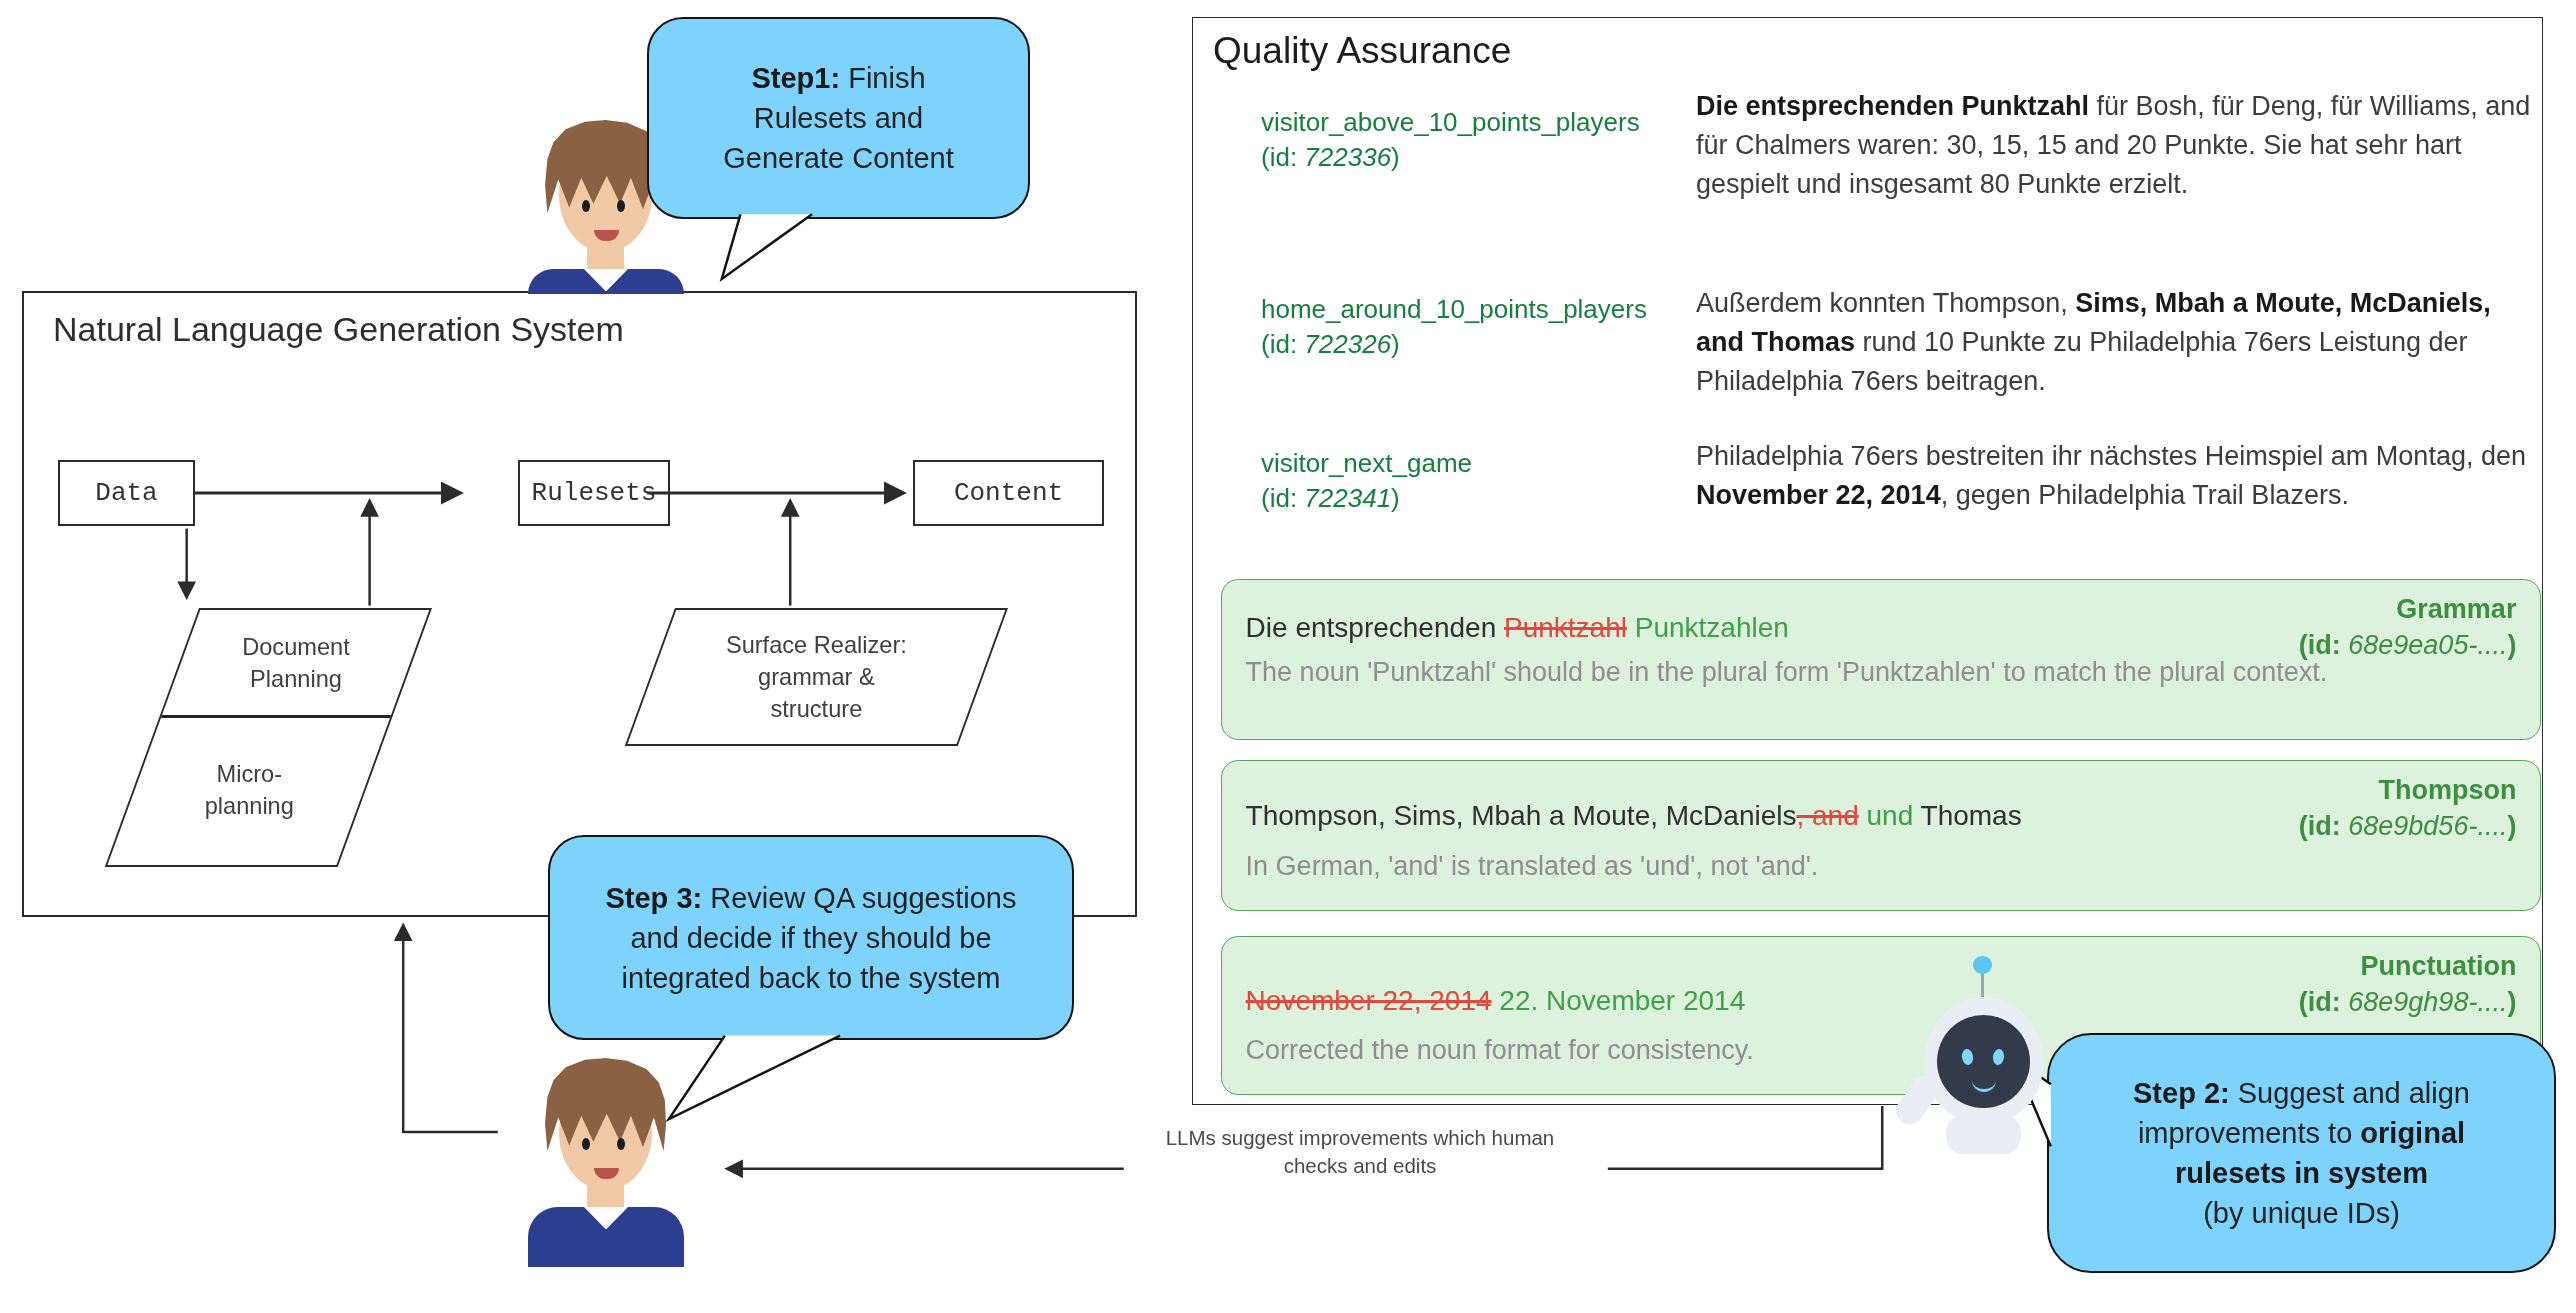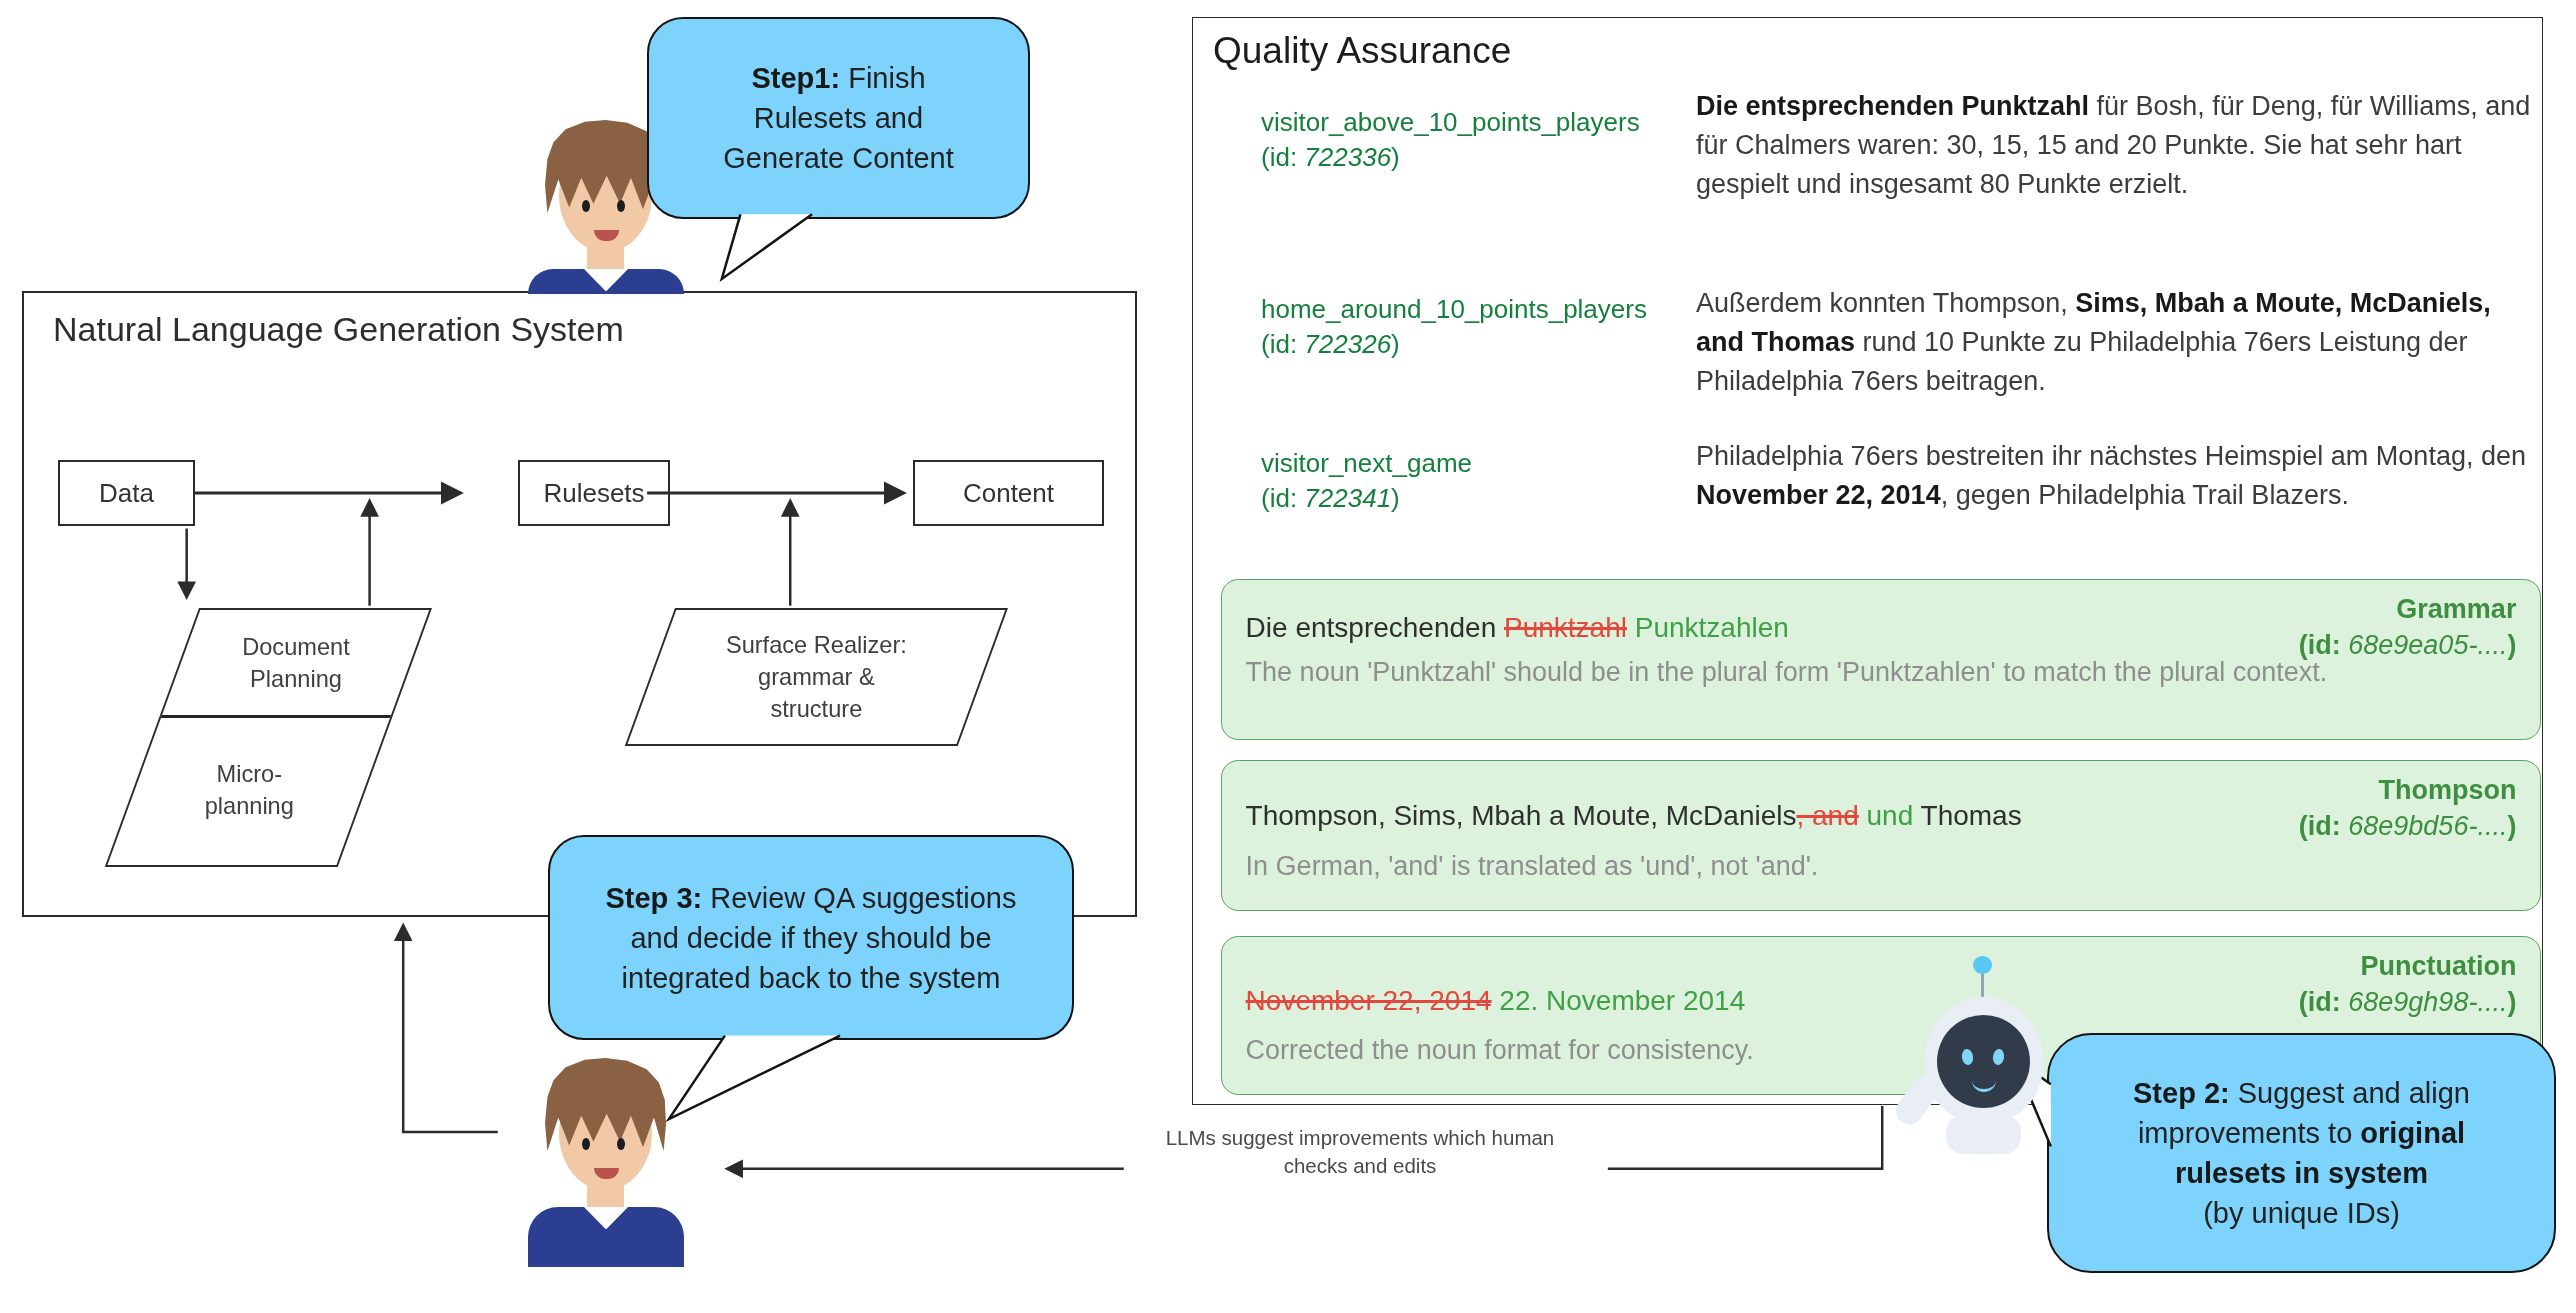--- a/index.html
+++ b/index.html
@@ -5,21 +5,21 @@
   html,body{margin:0;padding:0;background:#fff;}
   body{width:2576px;height:1314px;overflow:hidden;
        font-family:"Liberation Sans","DejaVu Sans",sans-serif;color:#3c3c3c;}
   .canvas{position:relative;width:2576px;height:1314px;background:#fff;}
 
   
   .nlg-box{position:absolute;left:22px;top:291px;width:1115px;height:626px;
            border:2.5px solid #2b2b2b;background:#fff;box-sizing:border-box;}
   .nlg-title{position:absolute;left:53px;top:310px;font-size:34px;color:#2e2e2e;}
   .node{position:absolute;border:2.5px solid #2b2b2b;background:#fff;box-sizing:border-box;
-        display:flex;align-items:center;justify-content:center;font-size:26px;color:#333;}
+        display:flex;align-items:center;justify-content:center;font-size:26px;color:#333;font-family:Liberation Mono, monospace;}
   .node-data{left:58px;top:460px;width:137px;height:66px;}
   .node-rulesets{left:470px;top:460px;width:152px;height:66px;margin-left:48px;}
   .node-content{left:913px;top:460px;width:191px;height:66px;}
 
   .para{position:absolute;transform:skewX(-20deg);transform-origin:0 0;
         border:2.5px solid #2b2b2b;background:#fff;box-sizing:border-box;}
   .para-doc{left:199px;top:608px;width:233px;height:259px;}
   .para-cell{display:flex;align-items:center;justify-content:center;box-sizing:border-box;}
   .cell-doc{height:108px;border-bottom:3.7px solid #222;}
   .cell-micro{height:144px;}

